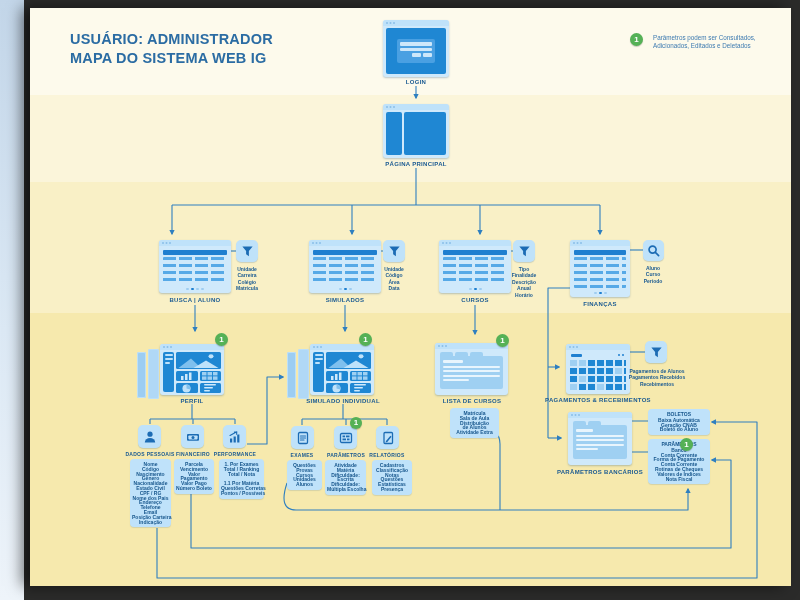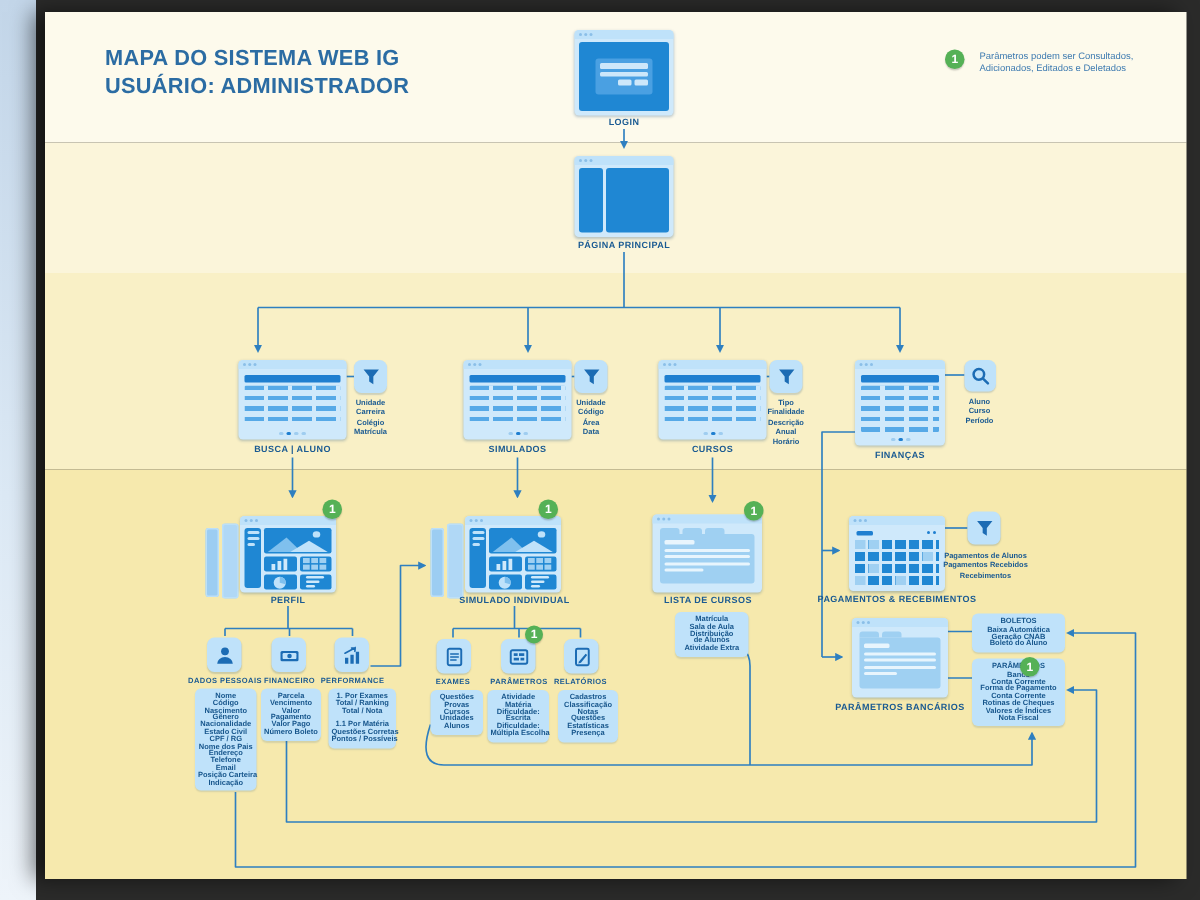--- a/index.html
+++ b/index.html
@@ -141,22 +141,22 @@
       <path d="M632,421 H648 M632,452 H648"></path>
       <path d="M495,432 Q500,436 500,444 V510"></path>
       <path d="M247,444 H267 V377 H283" marker-end="url(#arw)"></path>
       <path d="M157,528 V578 H757 V422 H712" marker-end="url(#arw)"></path>
       <path d="M191,493 V548 H731 V460 H712" marker-end="url(#arw)"></path>
       <path d="M287,483 Q278,510 296,510 H688 V489" marker-end="url(#arw)"></path>
     </g>
   </svg>
 
   <div class="ttl">
+    <div>USUÁRIO: ADMINISTRADOR</div>
     <div>MAPA DO SISTEMA WEB IG</div>
-    <div>USUÁRIO: ADMINISTRADOR</div>
   </div>
   <div class="badge" style="left:630px;top:33px;">1</div>
   <div class="legend-txt">
     <div>Parâmetros podem ser Consultados,</div>
     <div>Adicionados, Editados e Deletados</div>
   </div>
 
   <div class="win" style="left:383px;top:20px;width:66px;height:57px;">
     <div class="tbar"></div>
     <div class="login-body">

